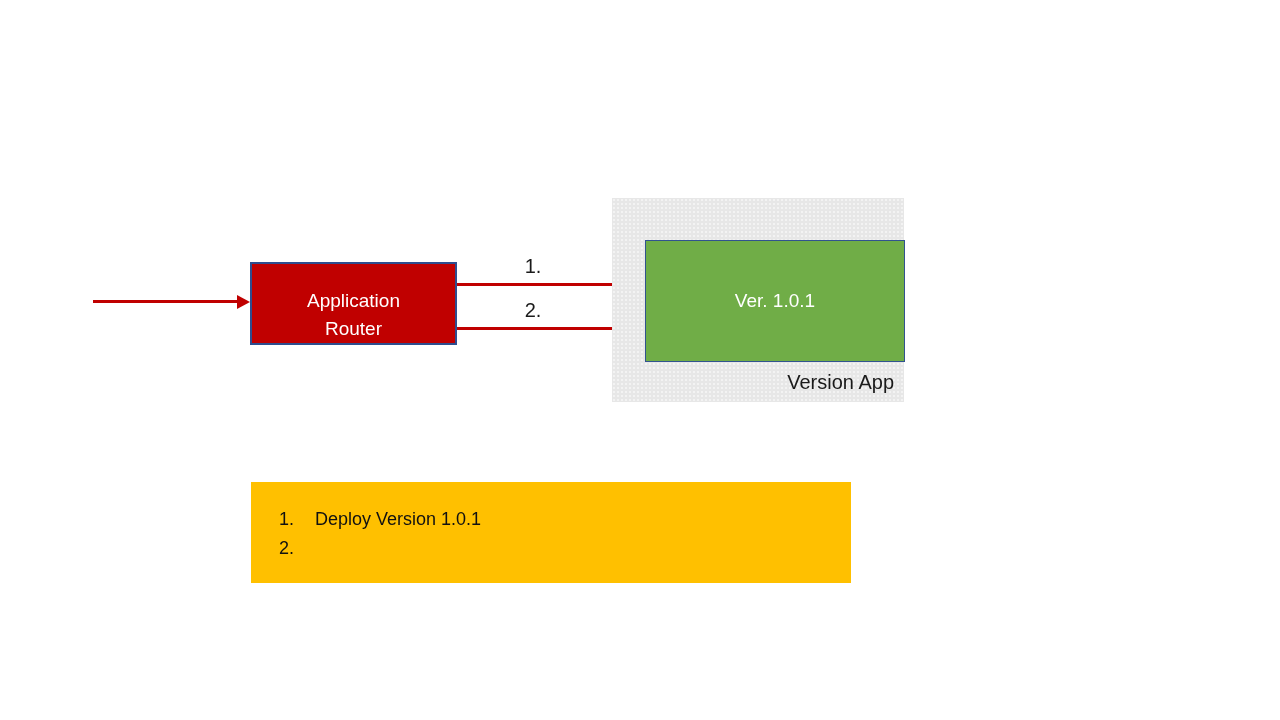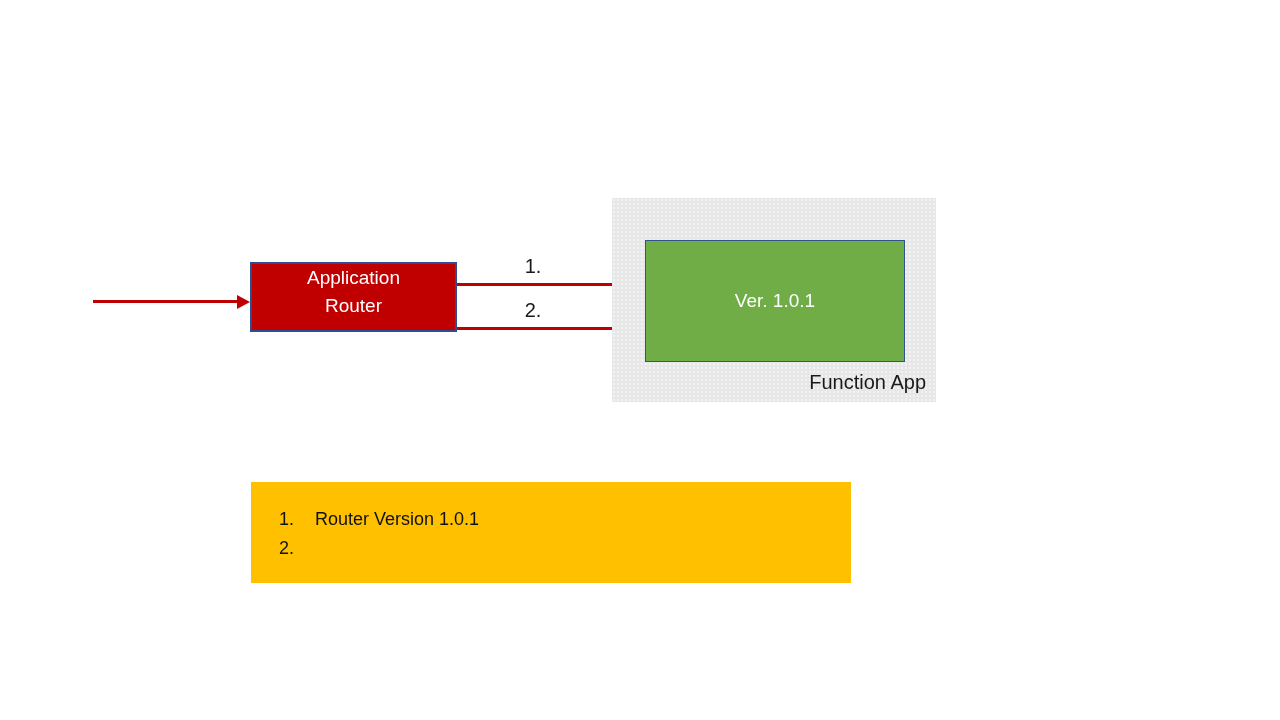--- a/index.html
+++ b/index.html
@@ -41,38 +41,38 @@
     font-size: 20px;
     color: #1a1a1a;
   }
   .label-1 { left: 515px; top: 255px; }
   .label-2 { left: 515px; top: 299px; }
 
   
   .router-box {
     position: absolute;
     left: 250px; top: 262px;
-    width: 207px; height: 70px;
+    width: 207px; height: 83px;
     background: var(--router-fill, #C00000);
     border: 2px solid var(--router-border, #2E4D8E);
     display: flex;
-    align-items: flex-start;
+    align-items: flex-end;
     justify-content: center;
     text-align: center;
     color: var(--text-light, #fff);
     font-size: 19px;
     line-height: 28px;
     white-space: pre-line;
   }
 
   
   .function-app {
     position: absolute;
     left: 612px; top: 198px;
-    width: 324px; height: 204px;
+    width: 292px; height: 204px;
     background-color: var(--container-fill, #E7E7E7);
     background-image: radial-gradient(#f3f3f3 1px, transparent 1px);
     background-size: 4px 4px;
     padding-left: 25px;
   }
   .version-box {
     position: absolute;
     left: 33px; top: 42px;
     width: 260px; height: 122px;
     background: var(--version-fill, #70AD47);
@@ -124,26 +124,26 @@
   <div class="arrowhead a1-head"></div>
 
   <div class="arrow-label label-2">2.</div>
   <div class="arrow-line a2-line"></div>
   <div class="arrowhead a2-head"></div>
 
   <div class="function-app">
     <div class="version-box">
       <span>Ver. 1.0.1</span>
     </div>
-    <div class="fa-label">Function App</div>
+    <div class="fa-label">Version App</div>
   </div>
 
   <div class="legend">
     <div class="legend-item">
       <span class="num">1.</span>
-      <span class="txt">Router Version 1.0.1</span>
+      <span class="txt">Deploy Version 1.0.1</span>
     </div>
     <div class="legend-item">
       <span class="num">2.</span>
     </div>
   </div>
 
 </div>
 
 </body></html>

